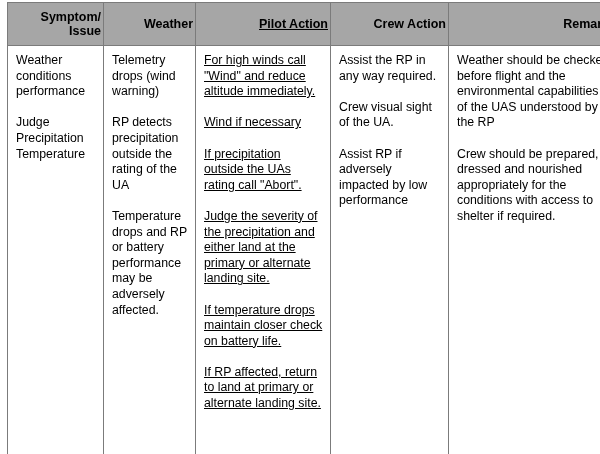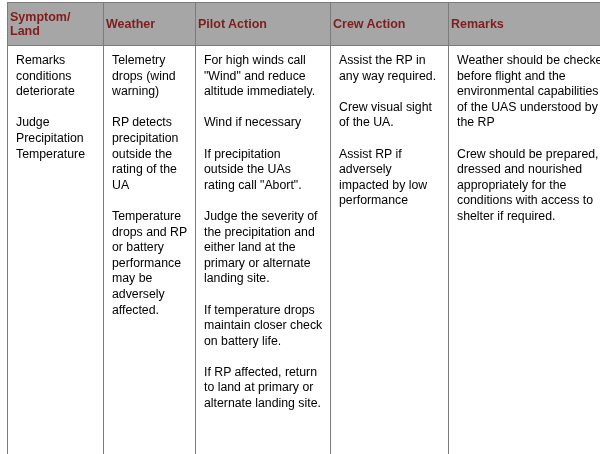--- a/index.html
+++ b/index.html
@@ -36,25 +36,25 @@
 
   .emergency-table th,
   .emergency-table td {
     border: 1px solid #7b7b7b;
     vertical-align: top;
     padding: 0;
   }
 
   .emergency-table thead th {
     background: #a6a6a6;
-    color: #7f1d1d;
+    color: #000000;
     font-weight: bold;
     font-size: 12.5px;
     line-height: 14px;
-    text-align: left;
+    text-align: right;
     height: 34px;
     padding: 4px 2px 4px 2px;
     vertical-align: middle;
     border-color: #7b7b7b;
   }
 
   .hdr-line {
     display: block;
   }
 
@@ -68,57 +68,57 @@
   .cell-para {
     margin: 0 0 15.6px 0;
   }
   .cell-para:last-child {
     margin-bottom: 0;
   }
 
   
   .col-symptom  { width: 91px; }
   .col-warning  { width: 87px; }
-  .col-pilot    { width: 130px; }
+  .col-pilot    { width: 130px; text-decoration: underline; }
   .col-crew     { width: 113px; }
   .col-remarks  { width: 165px; }
 </style>
 </head>
 <body>
 
 <div class="sheet">
 
   <table class="emergency-table">
 
     <thead>
       <tr>
         <th class="col-symptom">
           <span class="hdr-line">Symptom/</span>
-          <span class="hdr-line">Land</span>
+          <span class="hdr-line">Issue</span>
         </th>
         <th class="col-warning">
           <span class="hdr-line">Weather</span>
         </th>
         <th class="col-pilot">
           <span class="hdr-line">Pilot Action</span>
         </th>
         <th class="col-crew">
           <span class="hdr-line">Crew Action</span>
         </th>
         <th class="col-remarks">
           <span class="hdr-line">Remarks</span>
         </th>
       </tr>
     </thead>
 
     <tbody>
       <tr>
 
         <td class="col-symptom">
-          <p class="cell-para">Remarks conditions deteriorate</p>
+          <p class="cell-para">Weather conditions performance</p>
           <p class="cell-para">Judge Precipitation Temperature</p>
         </td>
 
         <td class="col-warning">
           <p class="cell-para">Telemetry drops (wind warning)</p>
           <p class="cell-para">RP detects precipitation outside the rating of the UA</p>
           <p class="cell-para">Temperature drops and RP or battery performance may be adversely affected.</p>
         </td>
 
         <td class="col-pilot">

